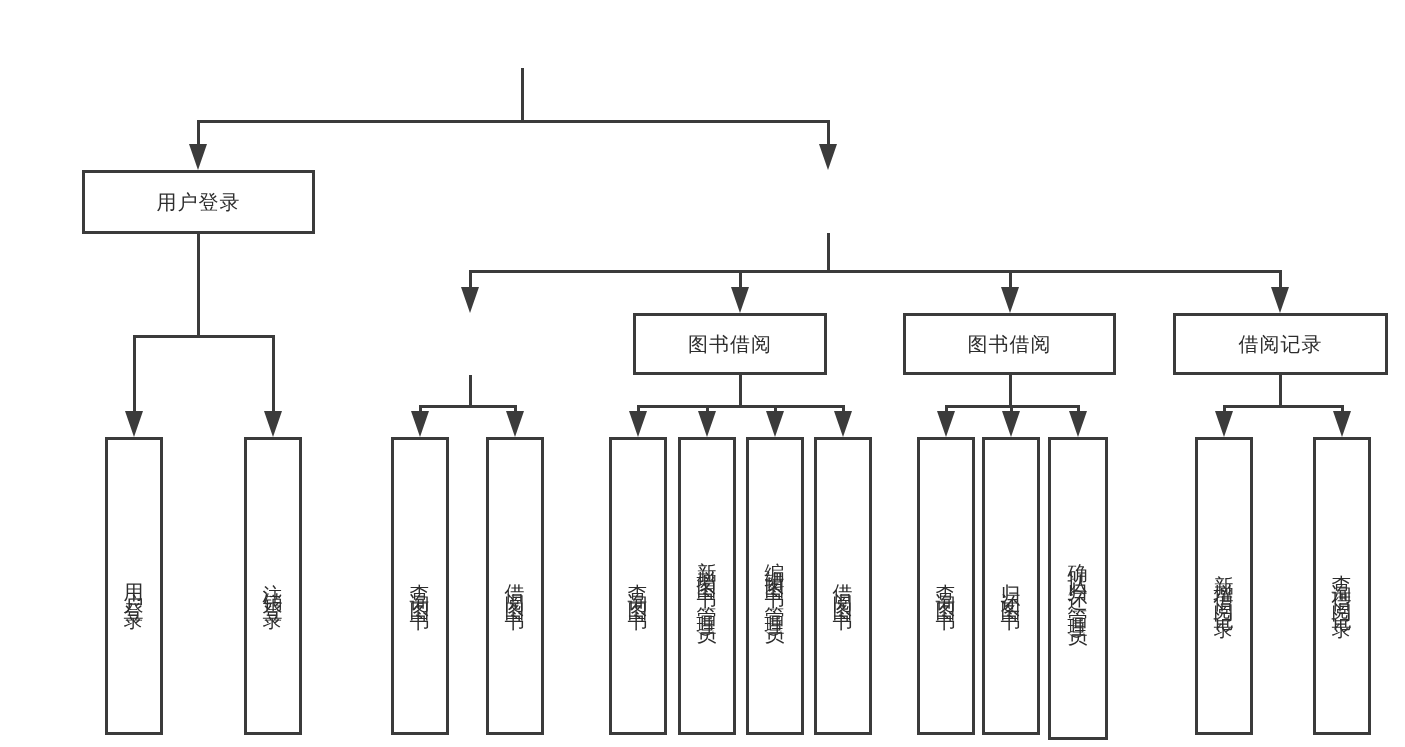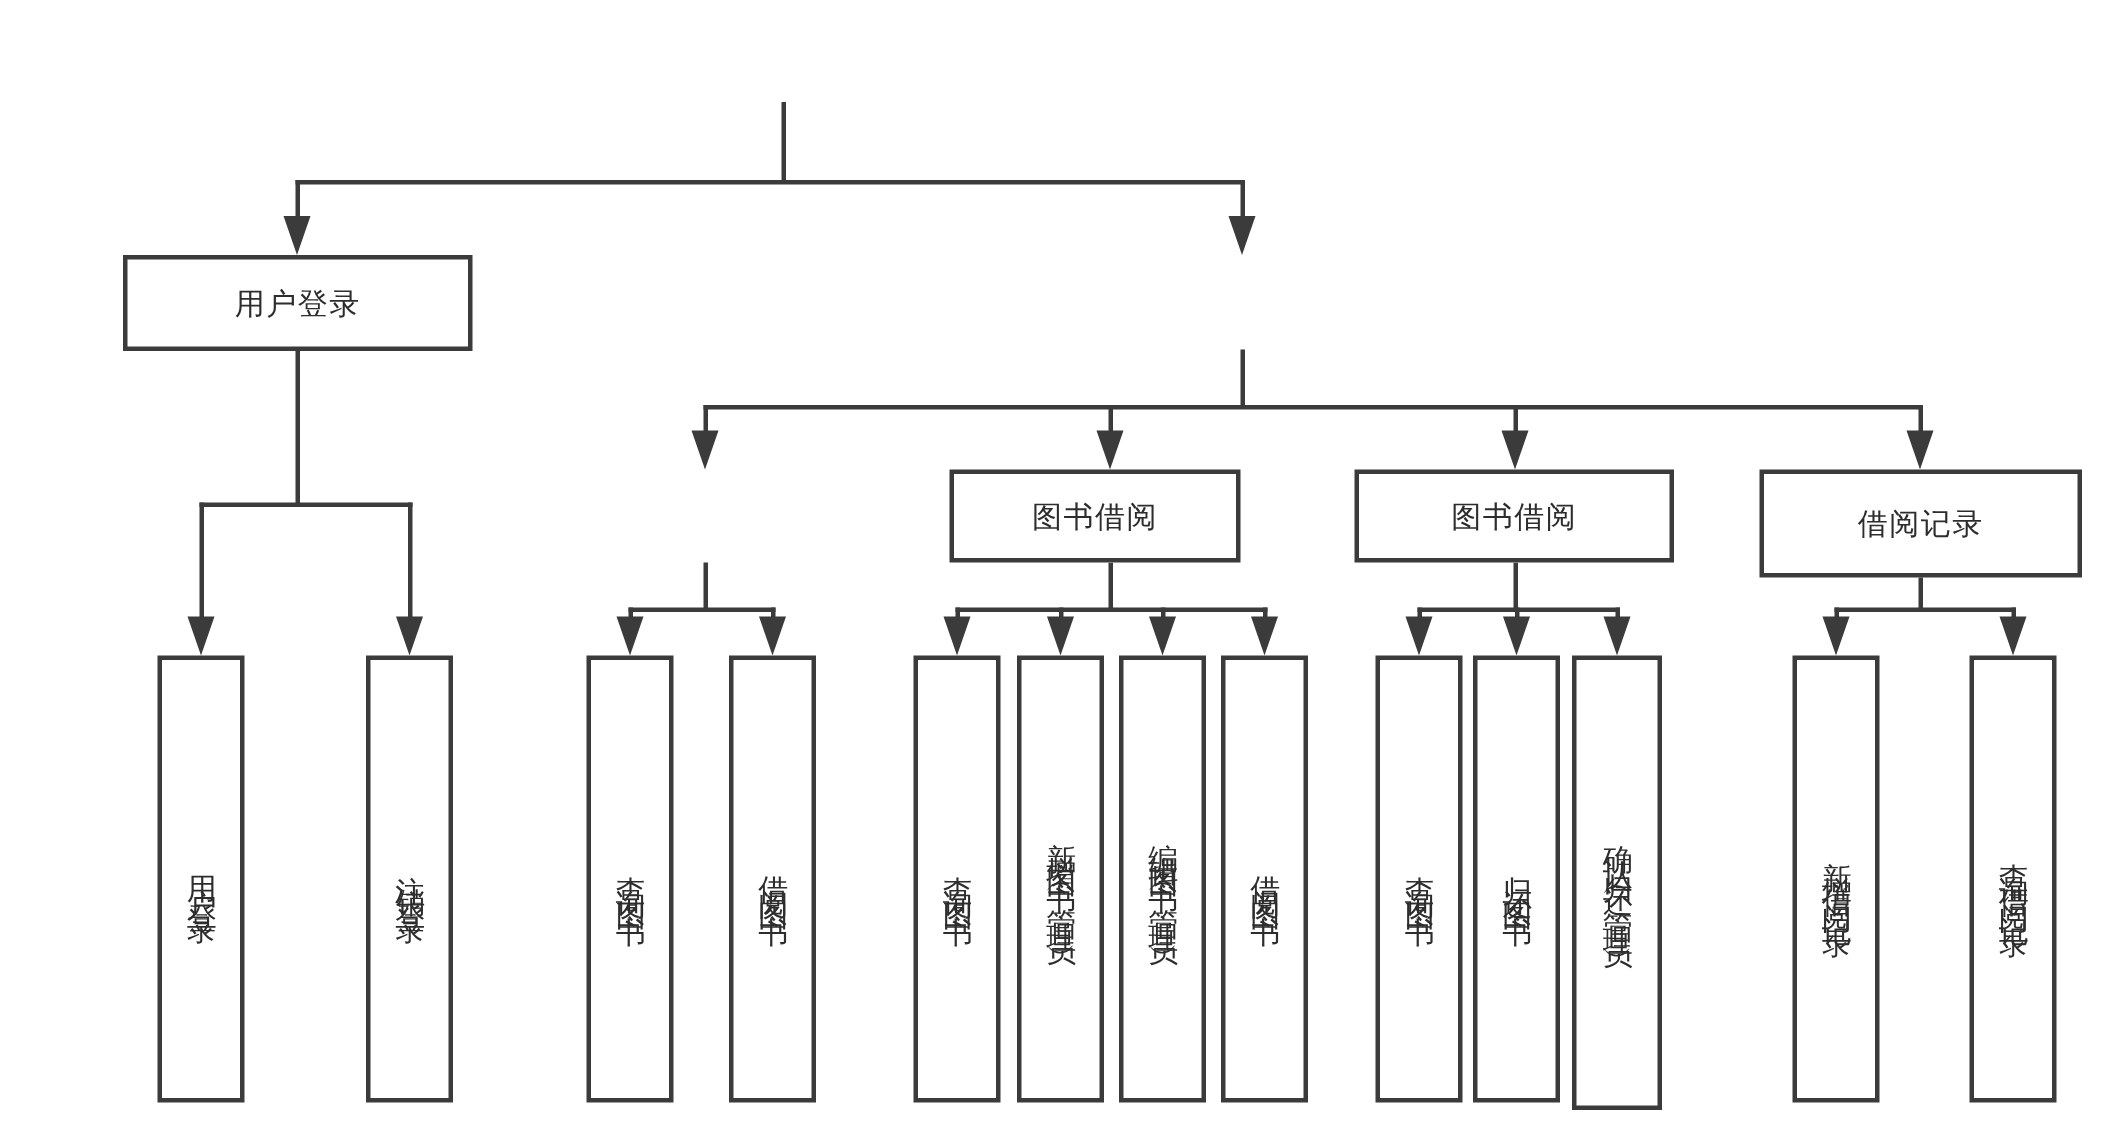--- a/index.html
+++ b/index.html
@@ -91,21 +91,21 @@
   <div class="node" style="left:82px;top:170px;width:233px;height:64px;">
     <span>用户登录</span>
   </div>
 
   <div class="node" style="left:633px;top:313px;width:194px;height:62px;">
     <span>图书借阅</span>
   </div>
   <div class="node" style="left:903px;top:313px;width:213px;height:62px;">
     <span>图书借阅</span>
   </div>
-  <div class="node" style="left:1173px;top:313px;width:215px;height:72px;">
+  <div class="node" style="left:1173px;top:313px;width:215px;height:62px;">
     <span>借阅记录</span>
   </div>
 
   <div class="node leaf" style="left:105px;top:437px;width:58px;height:298px;">
     <span class="vtext">用户登录</span>
   </div>
   <div class="node leaf" style="left:244px;top:437px;width:58px;height:298px;">
     <span class="vtext">注销登录</span>
   </div>
 

